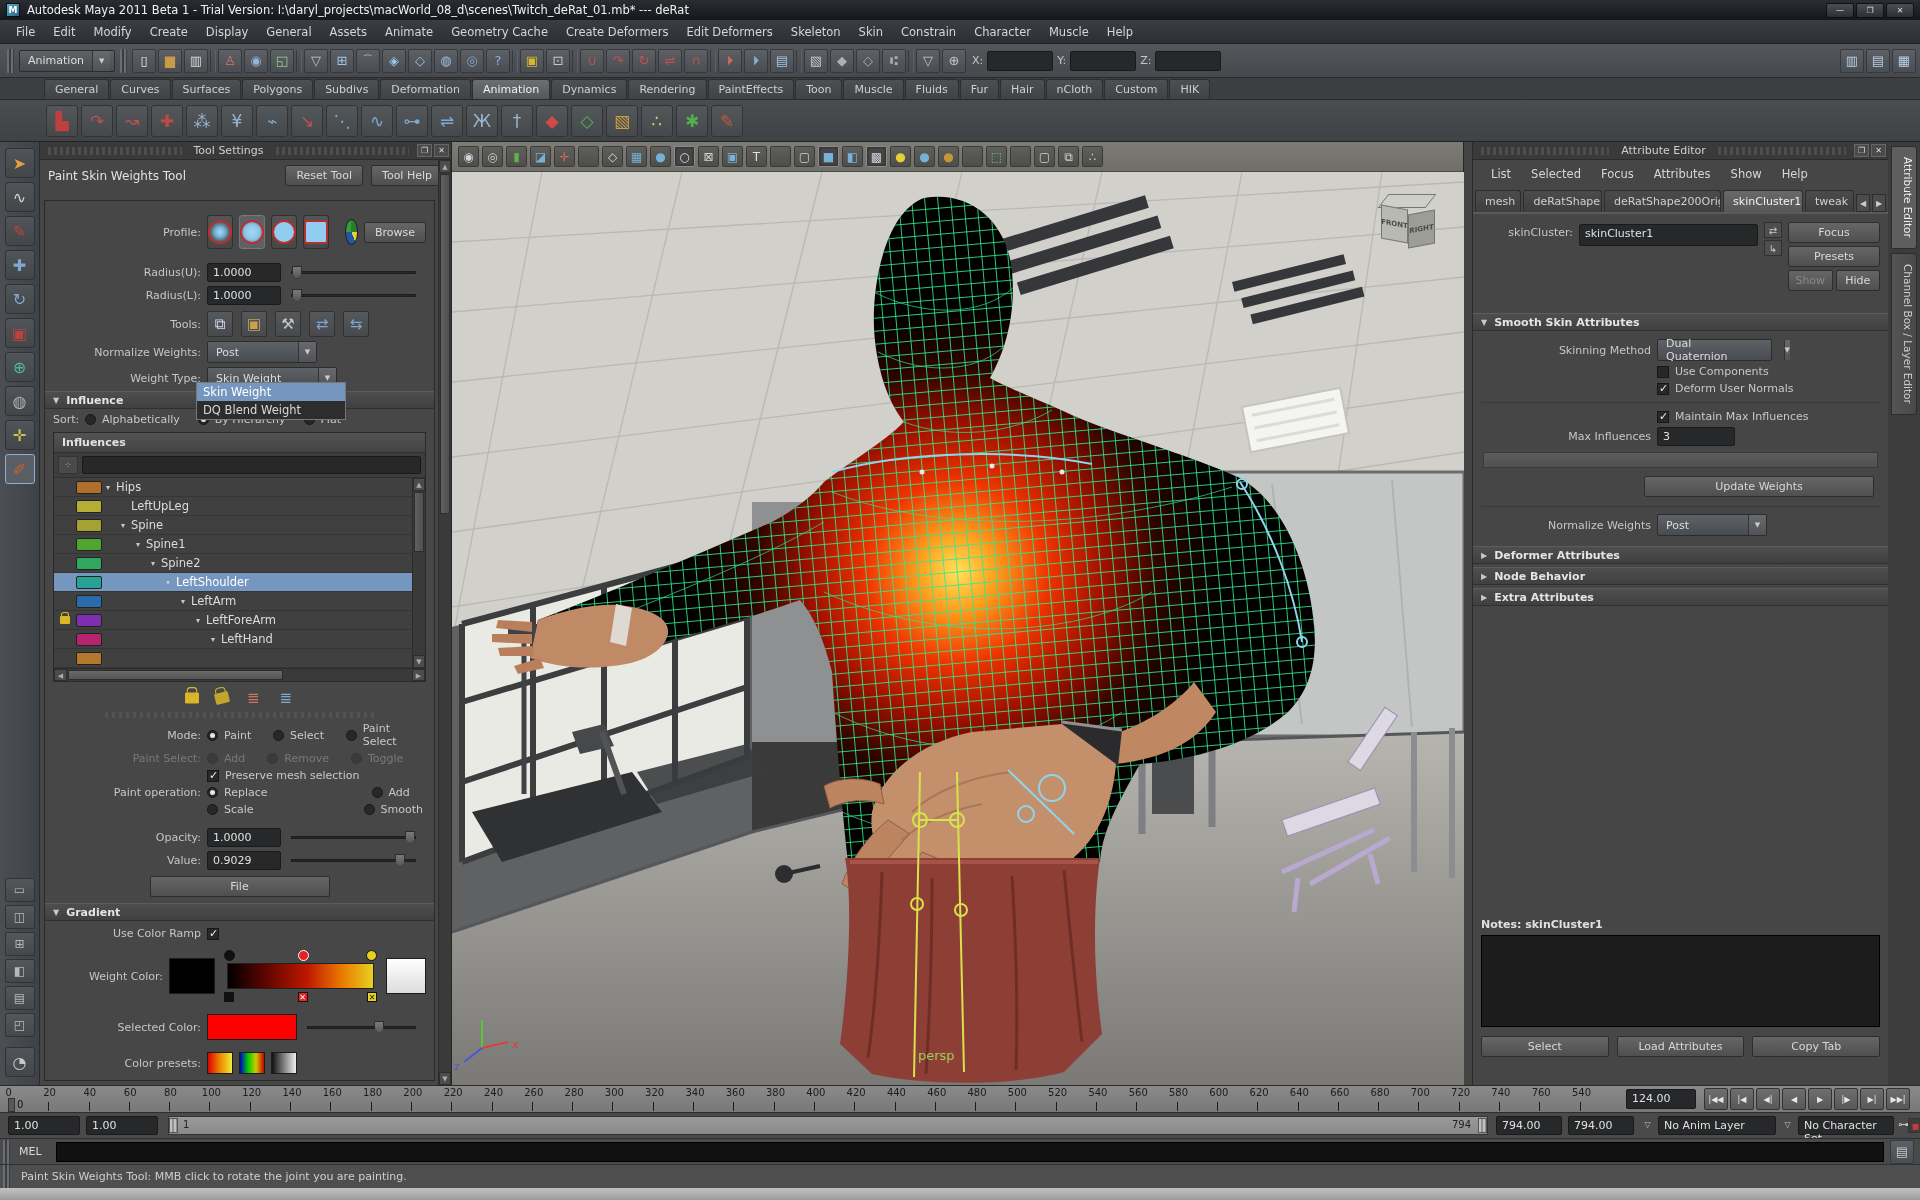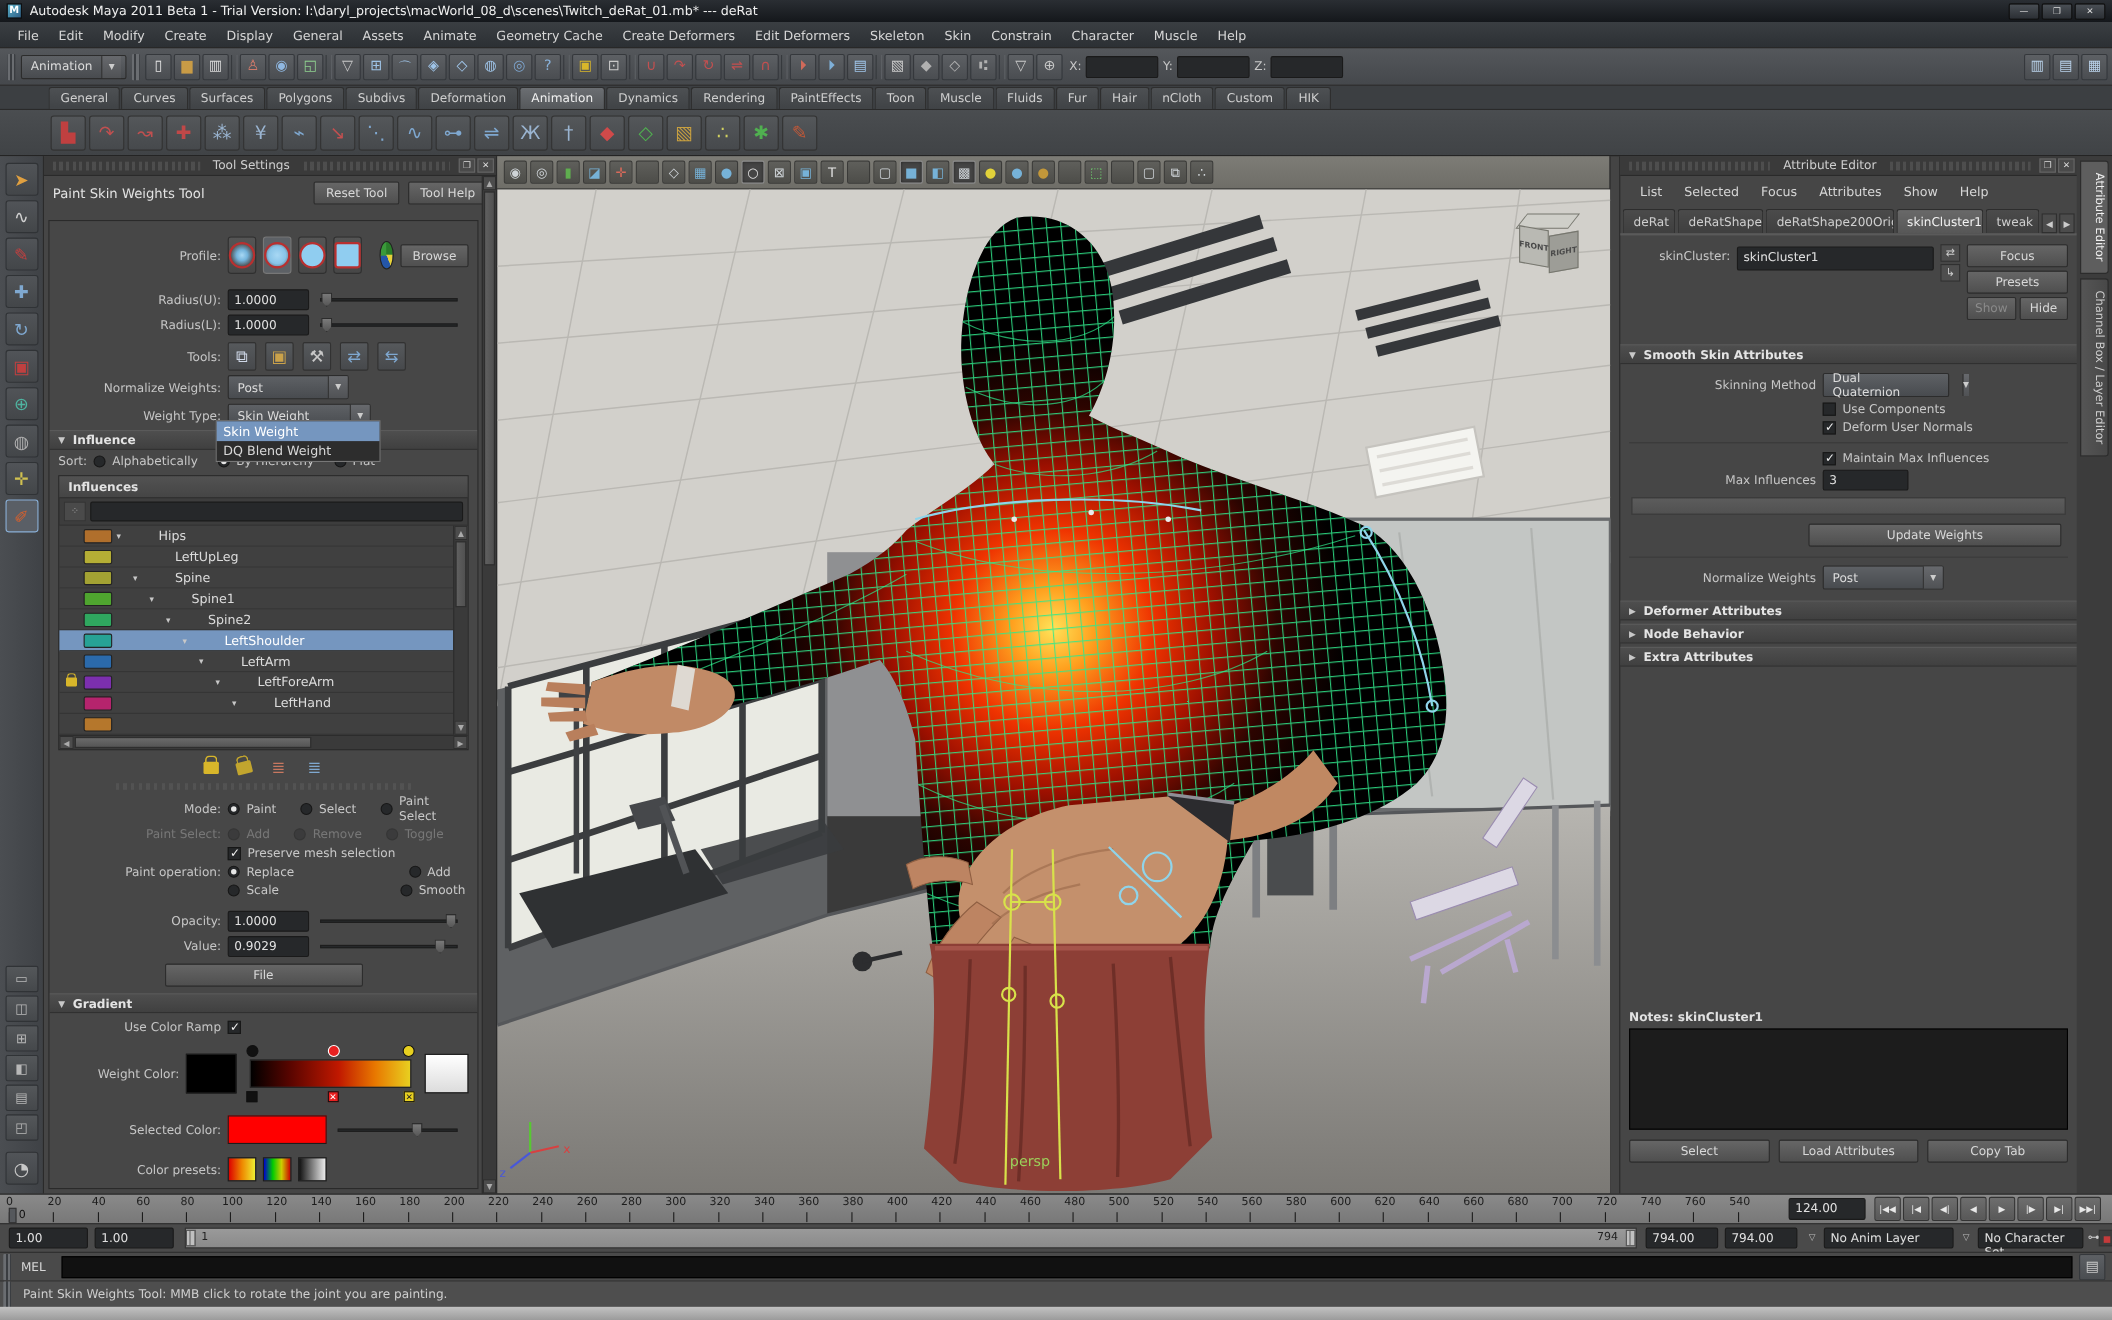--- a/index.html
+++ b/index.html
@@ -117,21 +117,21 @@
   #inf-filter .field { flex:1; height:18px; }
   .inf-row { display:flex; align-items:center; height:19px; border-bottom:1px solid #353535; background:#404040; position:relative; }
   .inf-row.sel { background:#7596bf; }
   .inf-row.sel .inf-name { color:#fff; }
   .inf-lockcell { width:22px; flex:none; display:flex; justify-content:center; }
   .lockshape { width:10px; height:8px; background:#d8b62a; border-radius:1px; position:relative; }
   .lockshape::before { content:''; position:absolute; top:-4px; left:1px; width:6px; height:4px;
     border:1.5px solid #d8b62a; border-bottom:none; border-radius:3px 3px 0 0; }
   .inf-swatch { width:26px; height:13px; border:1px solid #222; border-radius:2px; flex:none; margin-right:4px; }
   .inf-arrow { width:10px; flex:none; color:#c8c8c8; font-size:8px; }
-  .inf-name { color:#dcdcdc; font-size:11.5px;margin-left:28px; }
+  .inf-name { color:#dcdcdc; font-size:11.5px; }
   .vscroll { position:absolute; right:0; top:0; bottom:0; width:13px; background:#3a3a3a; border-left:1px solid #2c2c2c;
     display:flex; flex-direction:column; }
   .vscroll .sarw { height:13px; background:#4c4c4c; border:1px solid #2e2e2e; color:#aaa; font-size:7px; text-align:center; line-height:12px; }
   .vscroll .sthumb { flex:0 0 60px; margin:1px; background:linear-gradient(90deg,#606060,#505050); border:1px solid #2e2e2e; }
   .hscroll { display:flex; height:13px; background:#3a3a3a; border-top:1px solid #2c2c2c; }
   .hscroll .sarw { width:13px; background:#4c4c4c; border:1px solid #2e2e2e; color:#aaa; font-size:7px; text-align:center; line-height:12px; }
   .hscroll .sthumb { width:58%; margin:1px; background:linear-gradient(#6a6a6a,#555); border:1px solid #2e2e2e; }
   .dotline { height:6px; margin:2px 60px; background:repeating-linear-gradient(90deg,#5a5a5a 0 3px,transparent 3px 7px); opacity:.6; }
 
   .ramp { flex:1; height:26px; border:1px solid #222; background:linear-gradient(90deg,#000 0%,#5a0500 25%,#c01800 55%,#e87800 78%,#e8d020 100%); position:relative; margin:0 6px; }
@@ -939,21 +939,21 @@
   <span class="menu-item">List</span>
       <span class="menu-item">Selected</span>
       <span class="menu-item">Focus</span>
       <span class="menu-item">Attributes</span>
       <span class="menu-item">Show</span>
       <span class="menu-item">Help</span>
     </div>
   <div id="ae-tabs">
     <span style="display:flex;gap:2px;flex:1;overflow:hidden;">
 
-    <span class="ae-tab">deRat</span>
+    <span class="ae-tab">mesh</span>
         <span class="ae-tab">deRatShape</span>
         <span class="ae-tab">deRatShape200Orig</span>
         <span class="ae-tab active">skinCluster1</span>
         <span class="ae-tab">tweak</span>
       </span>
     <span class="ae-arw">◀</span>
     <span class="ae-arw">▶</span>
   </div>
   <div id="ae-noderow">
     <span class="lbl" style="margin-top:4px;">skinCluster:</span>

